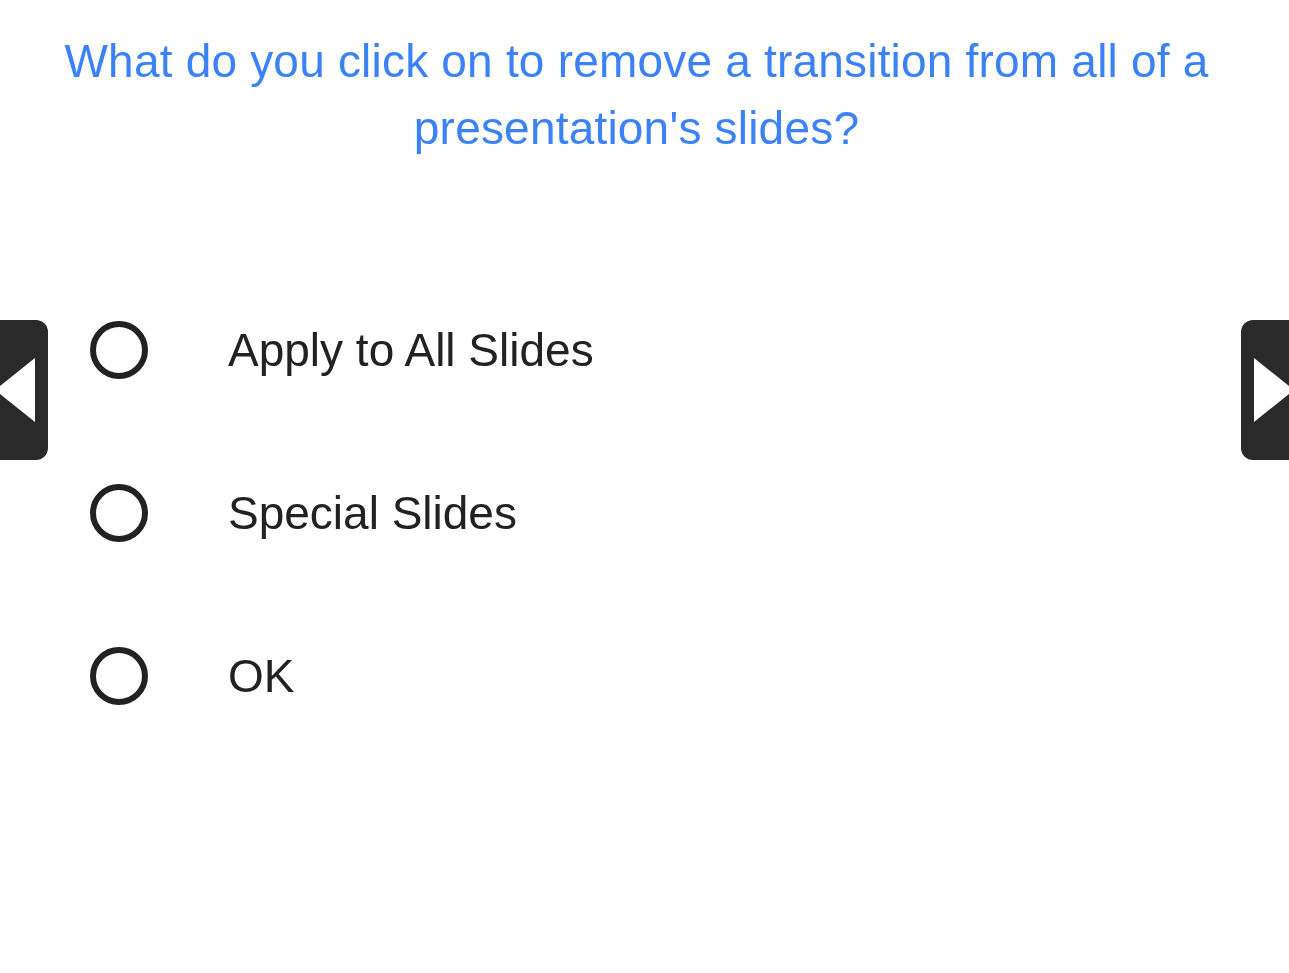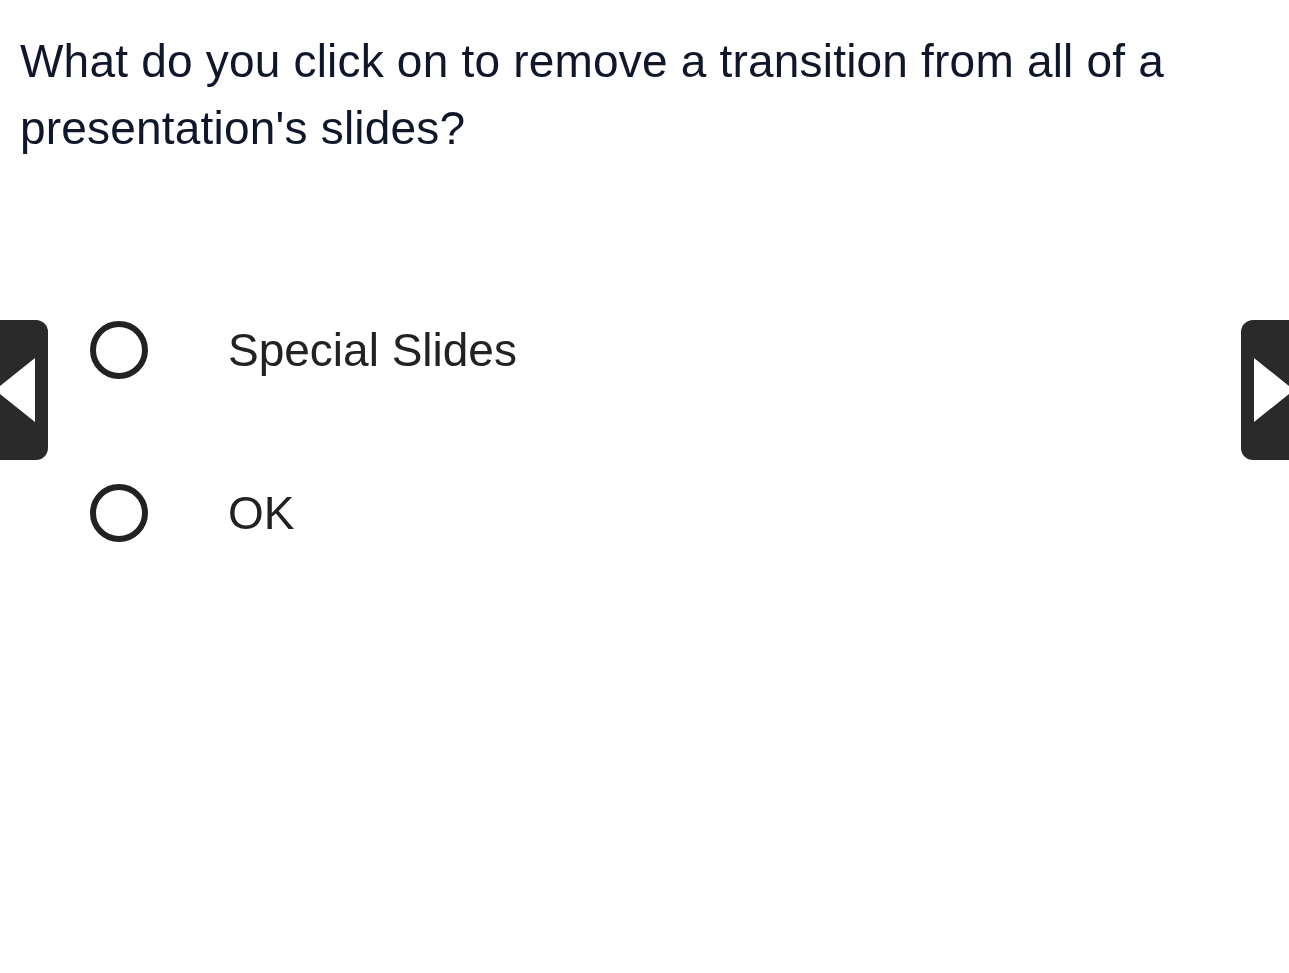--- a/index.html
+++ b/index.html
@@ -7,23 +7,24 @@
       width: 1289px;
       height: 973px;
       background: #ffffff;
       font-family: Arial, Helvetica, sans-serif;
       position: relative;
       overflow: hidden;
     }
     .question {
       padding: 28px 36px 0 20px;
       font-size: 46px;
-      color: #0f172a;
+      color: #3b82f6;
       line-height: 1.45;
       letter-spacing: 0.2px;
+      text-align: center;
     }
     .options {
       margin-top: 160px;
       padding-left: 90px;
     }
     .option {
       display: flex;
       align-items: center;
       margin-bottom: 105px;
       cursor: pointer;
@@ -79,19 +80,23 @@
 <div class="nav-btn nav-prev">
   <div class="arrow-left"></div>
 </div>
 <div class="nav-btn nav-next">
   <div class="arrow-right"></div>
 </div>
 
 <div class="options">
   <div class="option">
     <div class="radio"></div>
+    <div class="option-label">Apply to All Slides</div>
+  </div>
+  <div class="option">
+    <div class="radio"></div>
     <div class="option-label">Special Slides</div>
   </div>
   <div class="option">
     <div class="radio"></div>
     <div class="option-label">OK</div>
   </div>
 </div>
 
 </body></html>

